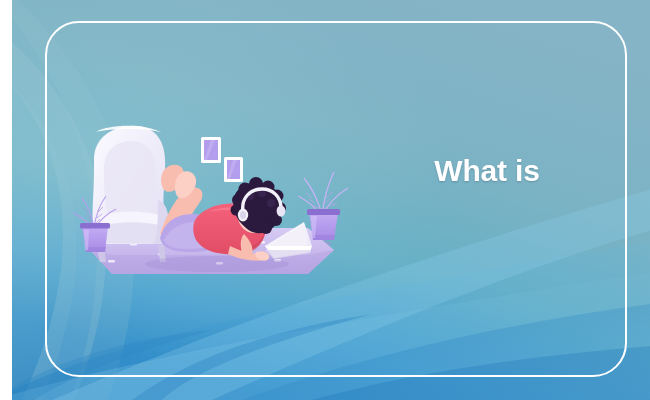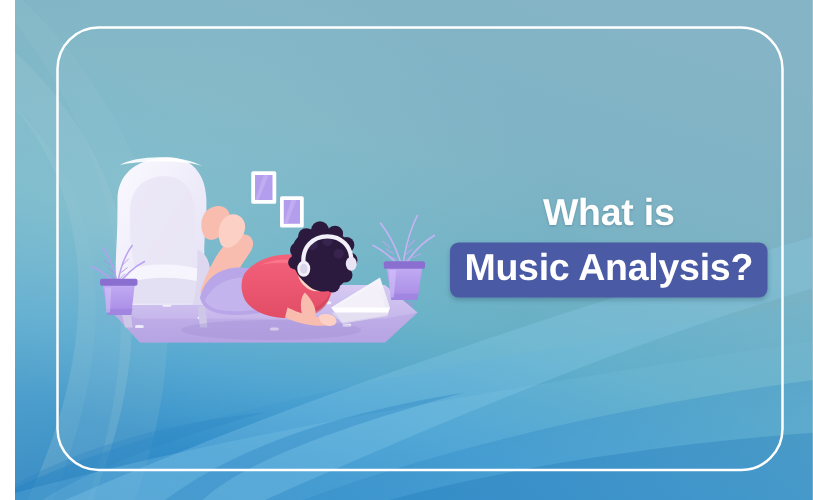--- a/index.html
+++ b/index.html
@@ -292,16 +292,15 @@
       <path d="M 256 246 L 290 226 L 296 245 L 263 255 Z" fill="#f3f0fa"></path>
       <path d="M 253 246 L 262 258 L 298 252 L 300 246 Z" fill="#ffffff"></path>
       <path d="M 253 250 L 262 259 L 298 253 L 299 250 Z" fill="#ddd7ee" opacity="0.8"></path>
     </g>
   </svg>
 
   <div id="frame-border"></div>
 
   <div id="headline-block">
     <div id="headline-line1">What is</div>
-    <div id="headline-badge">Music Analysis?</div>
   </div>
 
 </div>
 
 </body></html>

